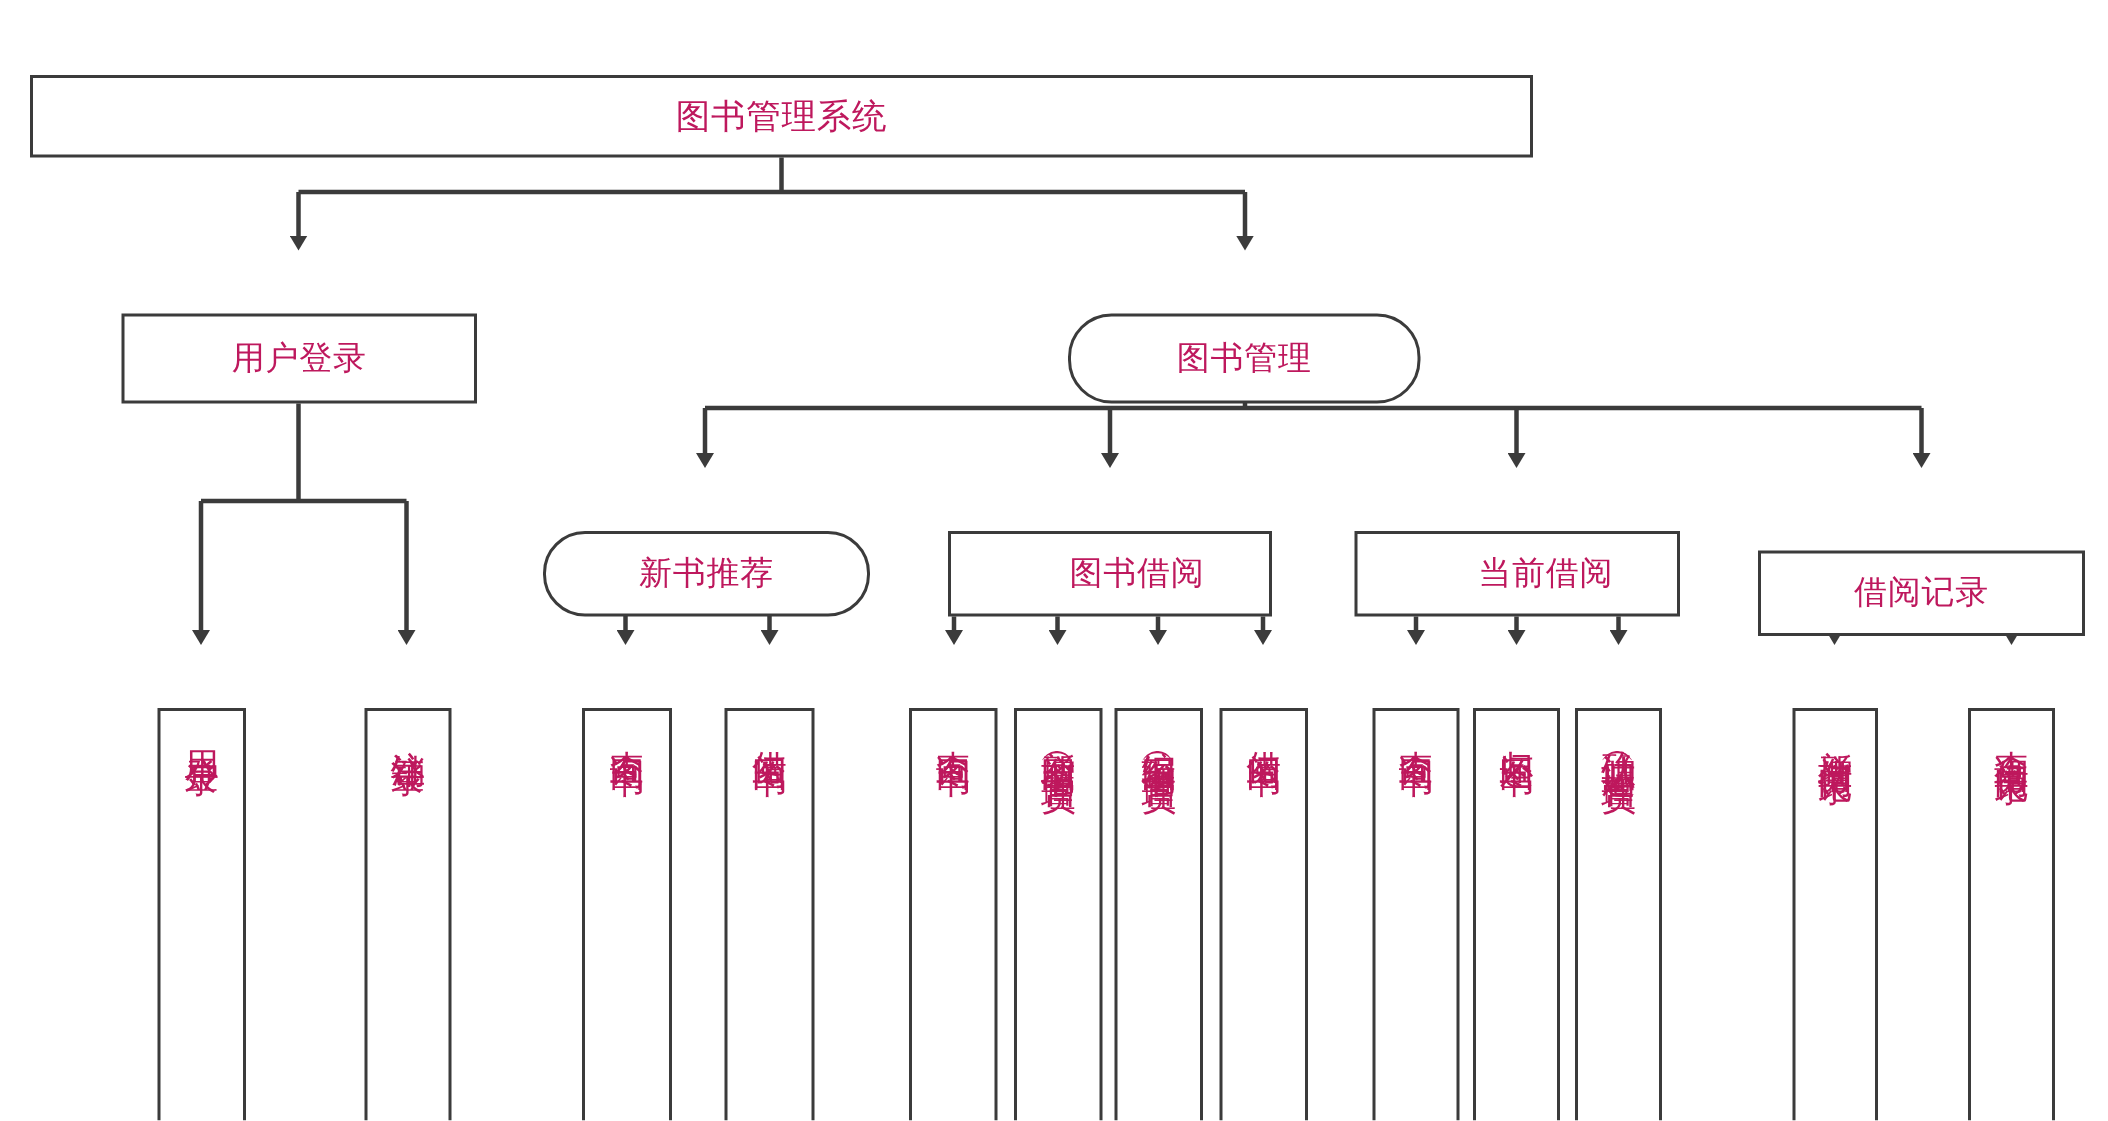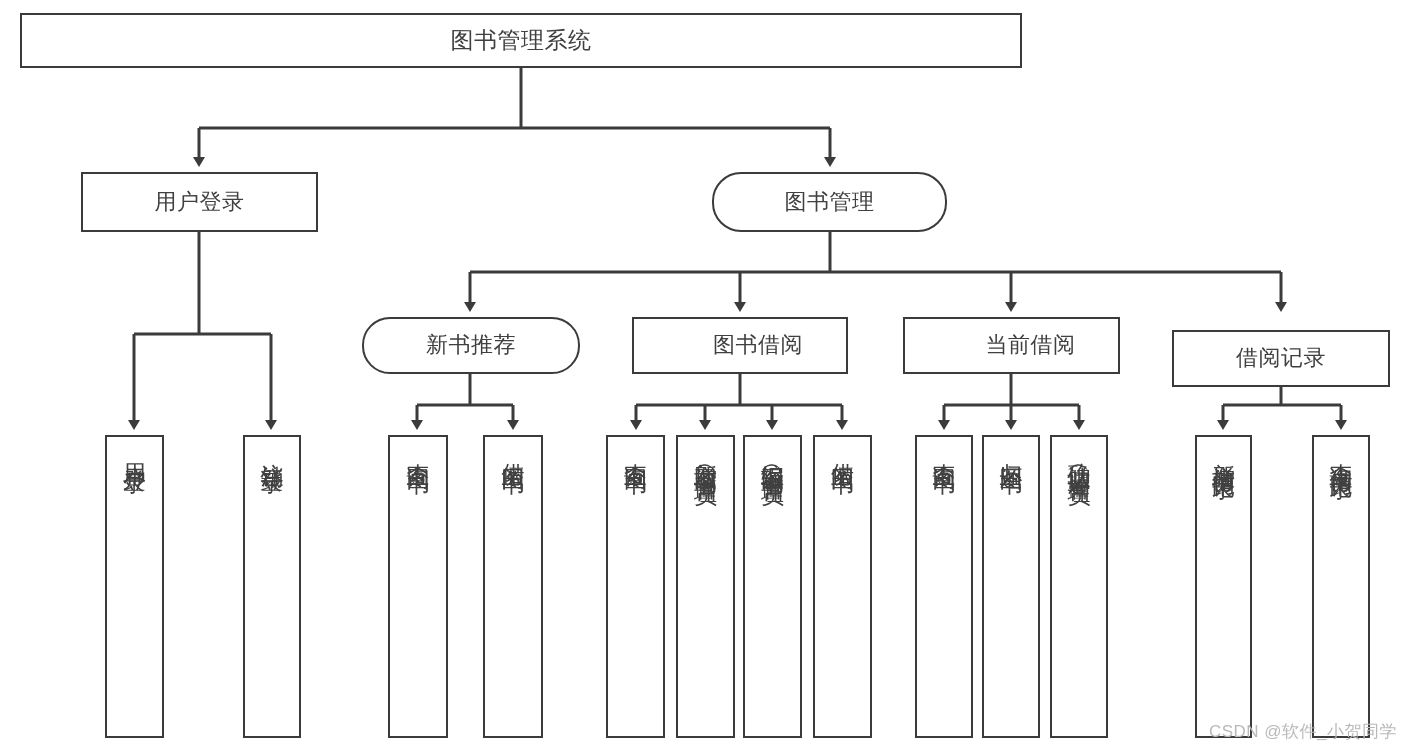--- a/index.html
+++ b/index.html
@@ -22,25 +22,26 @@
     left: 0;
     top: 0;
     width: 1405px;
     height: 747px;
   }
   .node {
     position: absolute;
     box-sizing: border-box;
     border: 2px solid #3b3b3b;
     background: #ffffff;
-    color: #404040;
+    color: #be185d;
     display: flex;
     align-items: center;
     justify-content: center;
     text-align: center;
+    margin-top: 37px;
   }
   .node .lbl {
     display: block;
     line-height: 1.12;
     letter-spacing: 0.5px;
   }
   .node.horiz .lbl {
     font-size: 22px;
   }
   .node.root .lbl {
@@ -185,14 +186,13 @@
     <span class="lbl">确认归还（管理员）</span>
   </div>
 
   <div class="node vert" style="left:1195px;top:435px;width:57px;height:303px;">
     <span class="lbl">新增借阅记录</span>
   </div>
   <div class="node vert" style="left:1312px;top:435px;width:58px;height:303px;">
     <span class="lbl">查询借阅记录</span>
   </div>
 
-  <div id="watermark">CSDN @软件_小贺同学</div>
 </div>
 
 </body></html>

